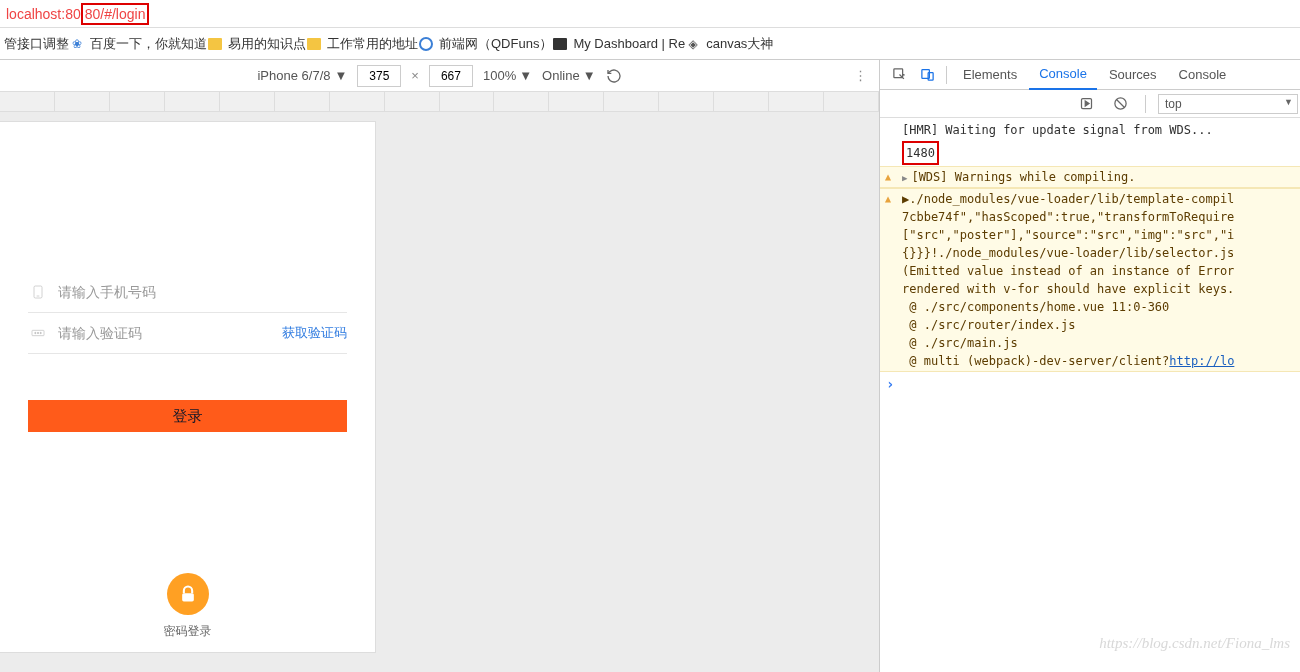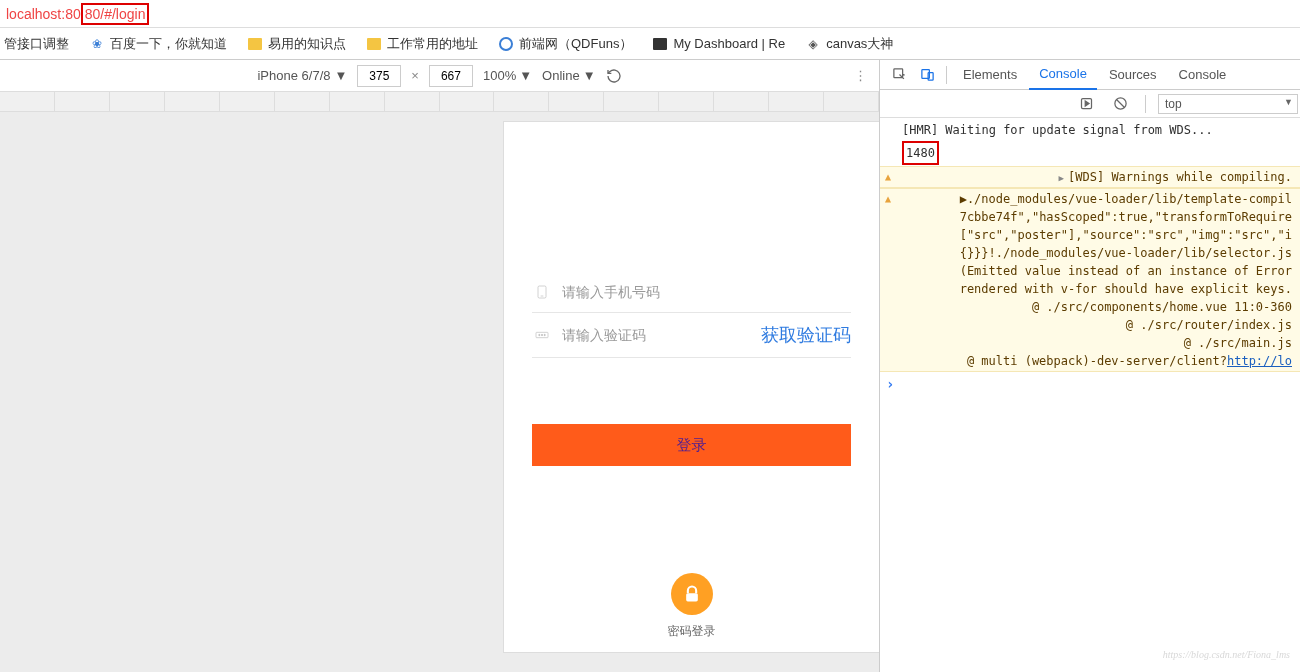--- a/index.html
+++ b/index.html
@@ -4,21 +4,21 @@
   <style>
     * { margin: 0; padding: 0; box-sizing: border-box; }
     body { font-family: -apple-system, BlinkMacSystemFont, "Segoe UI", Arial, sans-serif; font-size: 13px; color: #333; background: #fff; width: 1300px; height: 672px; overflow: hidden; position: relative; }
     
     
     .address-bar { height: 28px; display: flex; align-items: center; padding: 0 6px; border-bottom: 1px solid #ddd; background: #fff; }
     .address-bar .url { color: #ef4444; font-size: 14px; }
     .url-highlight { border: 2px solid #d00; padding: 0 2px; display: inline-block; height: 22px; line-height: 18px; }
     
     
-    .bookmarks-bar { height: 32px; display: flex; align-items: center; padding: 0 4px; border-bottom: 1px solid #ccc; gap: 20px; background: #fff; font-size: 13px; }
+    .bookmarks-bar { height: 32px; display: flex; align-items: center; padding: 0 4px; border-bottom: 1px solid #ccc; gap: 0; background: #fff; font-size: 13px; }
     .bookmark { display: flex; align-items: center; gap: 5px; cursor: pointer; color: #333; white-space: nowrap; }
     .bm-icon { width: 16px; height: 16px; display: flex; align-items: center; justify-content: center; font-size: 12px; }
     .bm-blue { color: #3b7fd6; }
     .bm-yellow { background: #f4c542; width: 14px; height: 12px; border-radius: 1px; }
     .bm-dark { background: #333; width: 14px; height: 12px; border-radius: 1px; }
     .bm-cube { color: #555; }
     .bm-circle { width: 14px; height: 14px; border: 2px solid #3b7fd6; border-radius: 50%; }
     
     
     .main { display: flex; height: calc(100% - 60px); }
@@ -29,32 +29,32 @@
     .device-toolbar .kebab { position: absolute; right: 12px; color: #888; cursor: pointer; }
     .device-select { display: flex; align-items: center; gap: 4px; cursor: pointer; }
     .dim-input { width: 44px; height: 22px; border: 1px solid #ccc; text-align: center; font-size: 12px; }
     .dim-x { color: #888; }
     .toolbar-item { display: flex; align-items: center; gap: 3px; cursor: pointer; }
     .rotate-icon svg { width: 16px; height: 16px; }
     
     .ruler-h { height: 20px; background: #f0f0f0; border-bottom: 1px solid #ddd; display: flex; }
     .ruler-h div { flex: 1; border-right: 1px solid #ddd; }
     
-    .device-stage { flex: 1; background: #ececec; display: flex; justify-content: flex-end; align-items: flex-start; padding-top: 10px; overflow: hidden; }
+    .device-stage { flex: 1; background: #ececec; display: flex; justify-content: flex-start; align-items: flex-start; padding-top: 10px; overflow: hidden; }
     .device-frame { width: 375px; height: 530px; background: #fff; box-shadow: 0 0 0 1px #ddd; position: relative; display: flex; flex-direction: column; }
     
     .login-content { flex: 1; display: flex; flex-direction: column; align-items: center; padding: 0 28px; }
     .login-spacer { height: 150px; }
     .input-row { width: 100%; display: flex; align-items: center; border-bottom: 1px solid #e6e6e6; padding: 10px 0; gap: 10px; }
     .input-icon { width: 20px; height: 20px; display: flex; align-items: center; justify-content: center; color: #bbb; }
     .input-icon svg { width: 16px; height: 16px; stroke: #bbb; fill: none; }
     .input-field { flex: 1; border: none; outline: none; font-size: 14px; color: #333; }
     .input-field::placeholder { color: #999; }
-    .get-code { color: #2f7be0; font-size: 18px; cursor: pointer; white-space: nowrap; }
-    .login-btn { width: 100%; height: 42px; background: #ff5b1a; color: #4c1d95; border: none; font-size: 15px; margin-top: 66px; cursor: pointer; }
+    .get-code { color: #2f7be0; font-size: 13px; cursor: pointer; white-space: nowrap; }
+    .login-btn { width: 100%; height: 32px; background: #ff5b1a; color: #0f172a; border: none; font-size: 15px; margin-top: 46px; cursor: pointer; }
     .pwd-login { display: flex; flex-direction: column; align-items: center; gap: 8px; margin-top: auto; margin-bottom: 12px; }
     .lock-circle { width: 42px; height: 42px; background: #ffa023; border-radius: 50%; display: flex; align-items: center; justify-content: center; }
     .lock-circle svg { width: 20px; height: 20px; fill: #fff; }
     .pwd-label { font-size: 12px; color: #666; }
     
     
     .devtools { flex: 1; display: flex; flex-direction: column; background: #fff; font-family: Menlo, Consolas, monospace; font-size: 12px; }
     .dt-tabs { height: 30px; border-bottom: 1px solid #ccc; display: flex; align-items: center; padding: 0 6px; gap: 2px; font-family: -apple-system, sans-serif; }
     .dt-tab-icon { width: 26px; height: 26px; display: flex; align-items: center; justify-content: center; color: #666; cursor: pointer; }
     .dt-tab-icon.active { color: #1a73e8; }
@@ -64,29 +64,29 @@
     .dt-tab.active { color: #1a73e8; border-bottom: 2px solid #1a73e8; }
     
     .dt-filter-bar { height: 28px; border-bottom: 1px solid #ddd; display: flex; align-items: center; padding: 0 2px; gap: 8px; font-family: -apple-system, sans-serif; justify-content: flex-end; }
     .dt-ctx { border: 1px solid #ccc; padding: 2px 20px 2px 6px; font-size: 12px; color: #555; min-width: 140px; position: relative; }
     .dt-ctx::after { content: "▼"; position: absolute; right: 4px; font-size: 9px; color: #666; }
     .dt-filter-input { flex: 1; border: none; border-left: 1px solid #ccc; padding-left: 8px; font-size: 12px; outline: none; height: 22px; }
     
     .console-body { flex: 1; overflow: auto; padding: 2px 0; line-height: 1.5; }
     .log-line { padding: 1px 8px 1px 22px; position: relative; white-space: pre-wrap; word-break: break-all; }
     .log-line.plain { color: #303030; }
-    .log-warn { background: #fffbe6; color: #5c3c00; border-top: 1px solid #f5e7b5; border-bottom: 1px solid #f5e7b5; text-align: right; }
+    .log-warn { background: #fffbe6; color: #5c3c00; border-top: 1px solid #f5e7b5; border-bottom: 1px solid #f5e7b5; }
     .log-warn::before { content: "▲"; position: absolute; left: 5px; color: #e8a33d; font-size: 10px; top: 2px; }
     .log-expand::after { content: "▶"; color: #888; font-size: 9px; margin-right: 4px; }
     .log-link { color: #1a5fbf; text-decoration: underline; }
     .log-box { border: 2px solid #d00; display: inline-block; padding: 1px 2px; }
     .prompt-line { padding: 2px 8px 2px 22px; position: relative; }
     .prompt-line::before { content: "›"; position: absolute; left: 6px; color: #367cf1; font-weight: bold; font-size: 14px; }
     
-    .watermark { position: absolute; right: 10px; bottom: 12px; color: #d8d8d8; font-size: 10px; font-style: italic; font-family: Georgia, serif; pointer-events: none; }
+    .watermark { position: absolute; right: 10px; bottom: 20px; color: #d8d8d8; font-size: 15px; font-style: italic; font-family: Georgia, serif; pointer-events: none; }
   </style>
 </head>
 <body>
 
 <div class="address-bar">
   <span class="url">
     <span>localhost:80</span><span class="url-highlight">80/#/login</span>
   </span>
 </div>
 

